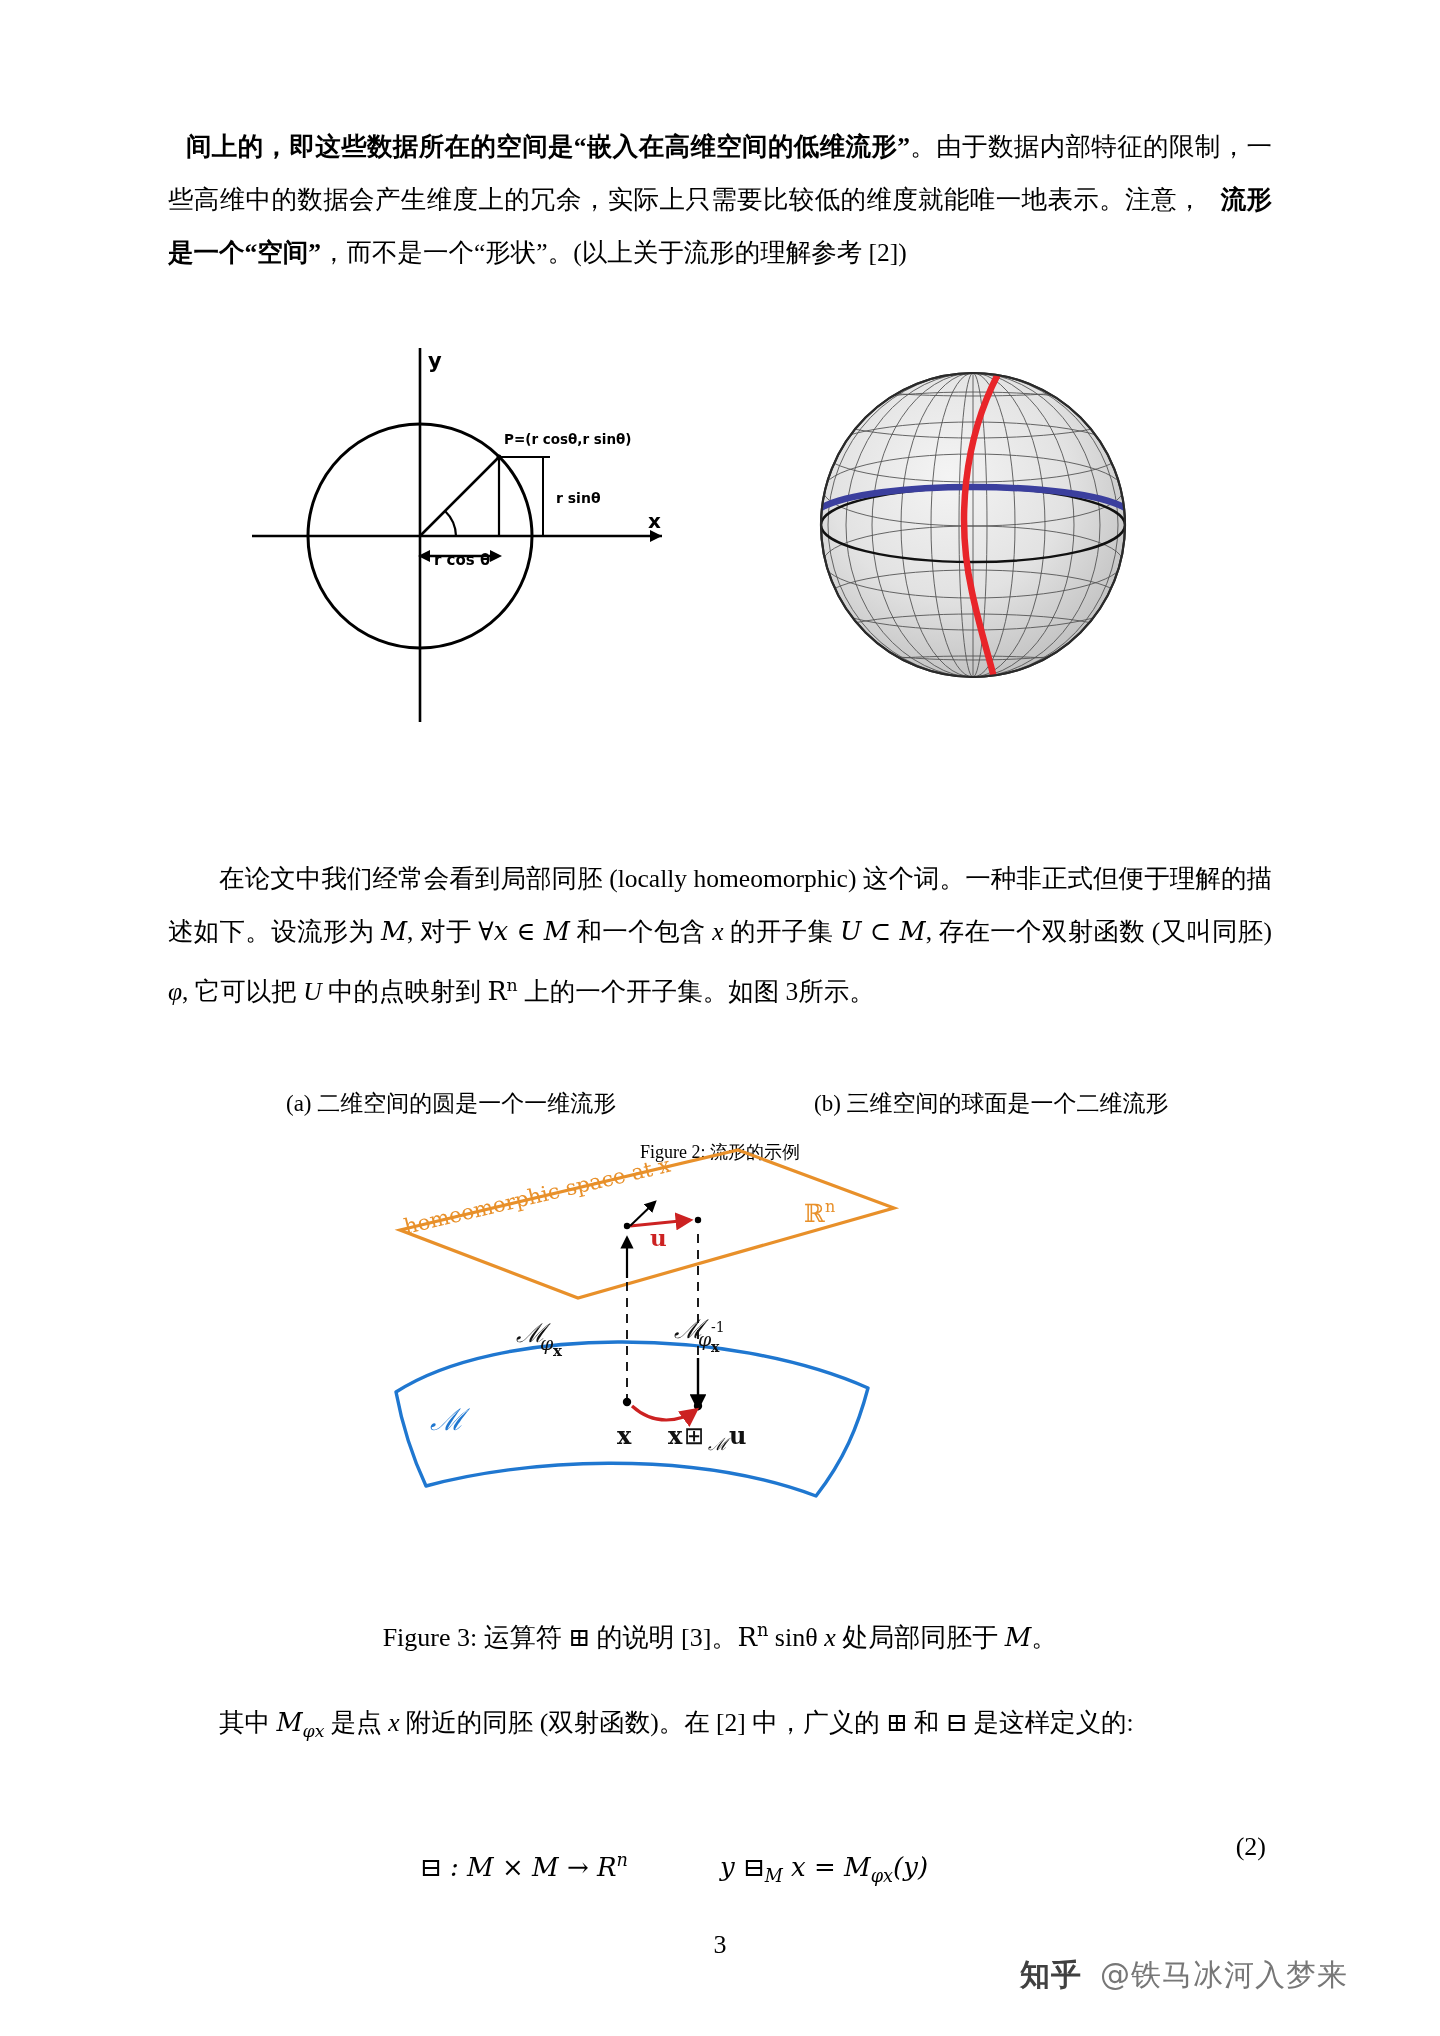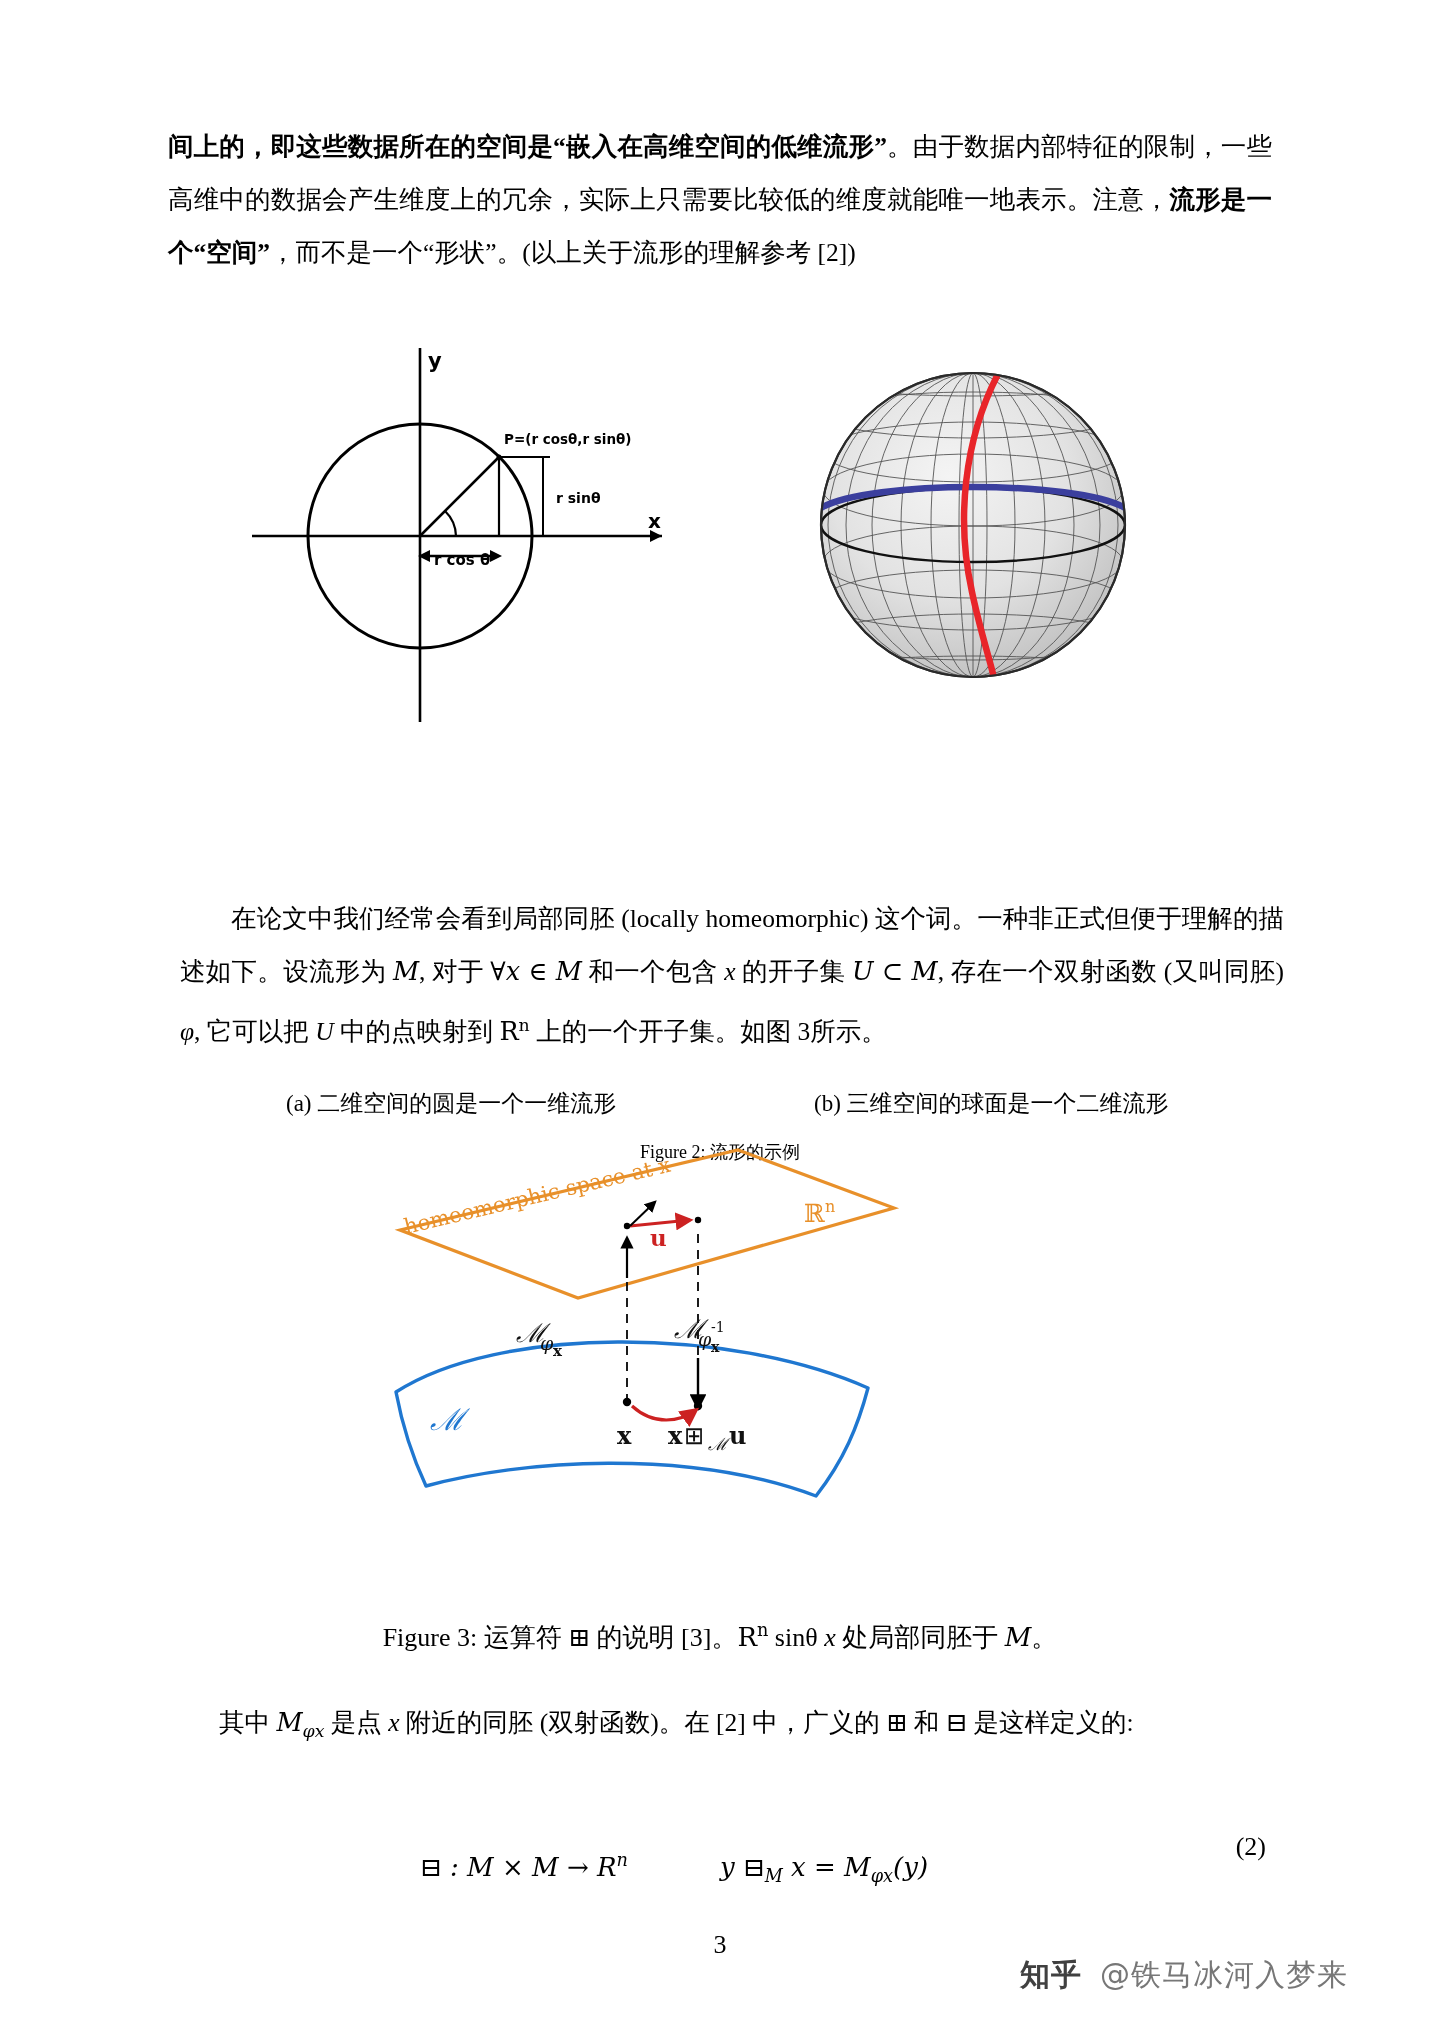--- a/index.html
+++ b/index.html
@@ -31,24 +31,24 @@
 
   
   .para {
     font-size: 25.5px;
     line-height: 53px;
     text-align: justify;
     text-justify: inter-character;
     letter-spacing: 0px;
   }
   .para.p1 { position: absolute; top: 120px; left: 0; width: 1104px; }
-  .para.p2 { position: absolute; top: 892px; left: 0; width: 1104px; margin-left: 12px; }
+  .para.p2 { position: absolute; top: 852px; left: 0; width: 1104px; }
   .para.p3 { position: absolute; top: 1696px; left: 0; width: 1104px; }
   .indent { display: inline-block; width: 51px; }
-  .bold { font-weight: bold; }
+  .bold { font-weight: bold; margin-left: 18px; }
   .mi { font-family: "Liberation Serif", serif; font-style: italic; }
   .cal { font-family: "DejaVu Serif", serif; font-style: italic; }
   .bb { font-family: "DejaVu Serif", serif; }
   .sup { font-size: 0.68em; vertical-align: super; }
   .sub { font-size: 0.68em; vertical-align: sub; }
 
   
   #figure2 {
     position: absolute;
     top: 340px;

